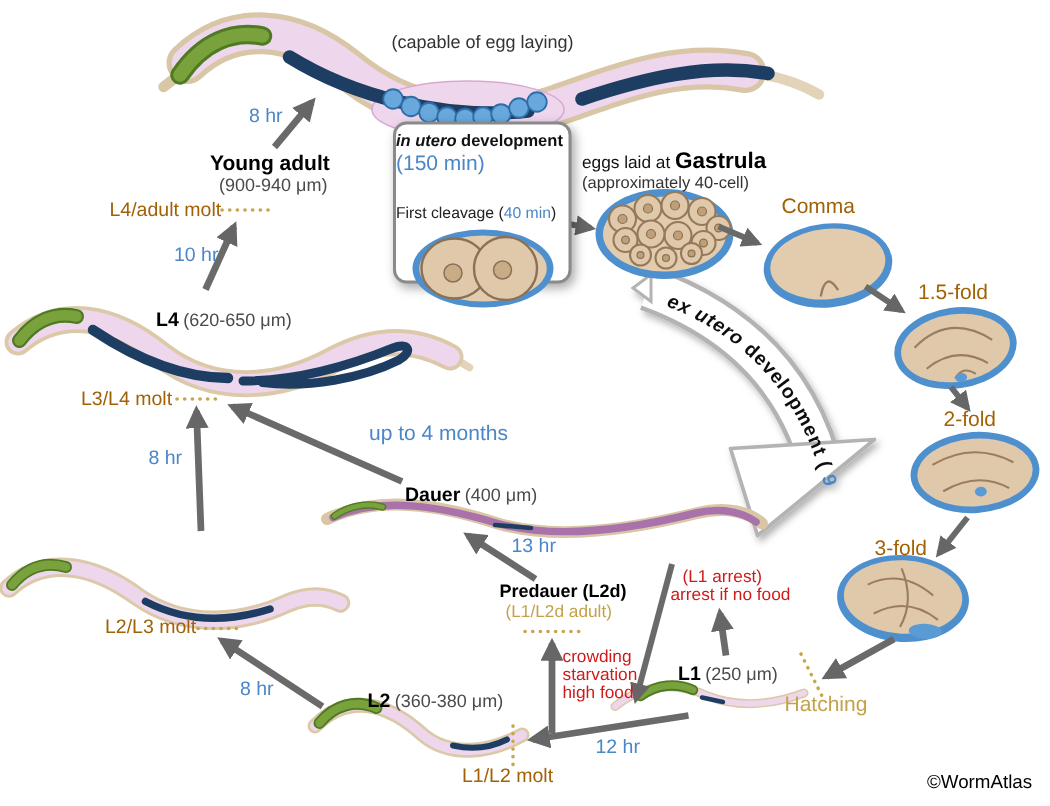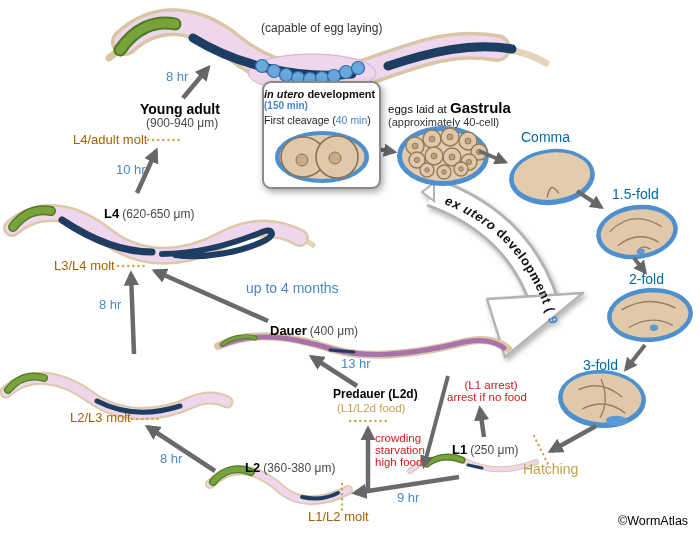--- a/index.html
+++ b/index.html
@@ -9,27 +9,27 @@
   .lbl{position:absolute;white-space:nowrap;color:#111;line-height:1.15}
   .nm{font-weight:bold;color:#000;font-size:13px}
   .nm.big{font-size:14px}
   .sz{font-size:12px;color:#4a4a4a;margin-left:3px}
   .note{font-size:12px;color:#333}
   .blue{color:#4a86c8;font-weight:normal}
   .time{font-size:13px;color:#4a86c8}
   .tan{color:#c2a24a}
   .red{color:#d01a1a;font-size:11.5px;line-height:1.05}
   .molt{font-size:13px;color:#a16207}
-  .fold{font-size:14px;color:#0369a1}
+  .fold{font-size:14px;color:#a16207}
   .utero{position:absolute;left:262px;top:81px;width:119px;height:108px;background:#fff;
          border:2px solid #8a8a8a;border-radius:9px;box-shadow:2px 3px 7px rgba(0,0,0,.35);
          text-align:left;box-sizing:border-box;padding-top:5px;z-index:5}
   .utero .t1{font-size:11px;font-weight:bold;color:#111}
-  .utero .t2{font-size:10px;font-weight:bold}
-  .utero .t3{font-size:10.5px;color:#222;margin-top:3px}
+  .utero .t2{font-size:14px;font-weight:normal}
+  .utero .t3{font-size:10.5px;color:#222;margin-top:20px}
   .credit{position:absolute;left:618px;top:514px;font-size:12.5px;font-weight:400;color:#000}
 </style>
 </head>
 <body>
 
 <div class="stage">
 
   <svg width="700" height="537" viewBox="0 0 700 537">
     <defs>
       <marker id="ah" viewBox="0 0 10 10" refX="7.5" refY="5" markerWidth="3.4" markerHeight="3.4" orient="auto-start-reverse">
@@ -237,45 +237,45 @@
 
 
   <div class="lbl" style="left:270px;top:321px">
     <span class="nm">Dauer</span><span class="sz">(400 μm)</span>
   </div>
   <div class="lbl time" style="left:341px;top:357px">13 hr</div>
 
   <div class="lbl" style="left:333px;top:388px;font-size:12px">
     <span class="nm" style="font-size:12px">Predauer (L2d)</span>
   </div>
-  <div class="lbl tan" style="left:337px;top:402px;font-size:11.5px">(L1/L2d food)</div>
+  <div class="lbl tan" style="left:337px;top:402px;font-size:11.5px">(L1/L2d adult)</div>
 
   <div class="lbl molt" style="left:70px;top:411px">L2/L3 molt</div>
   <div class="lbl time" style="left:160px;top:452px">8 hr</div>
 
-  <div class="lbl red" style="left:455px;top:379px;text-align:center">
+  <div class="lbl red" style="left:455px;top:379px;text-align:left">
     <div>(L1 arrest)</div>
     <div style="margin-left:-8px">arrest if no food</div>
   </div>
 
   <div class="lbl red" style="left:375px;top:432px">
     <div>crowding</div>
     <div>starvation</div>
     <div>high food</div>
   </div>
 
   <div class="lbl" style="left:452px;top:440px">
     <span class="nm">L1</span><span class="sz">(250 μm)</span>
   </div>
 
   <div class="lbl" style="left:245px;top:458px">
     <span class="nm">L2</span><span class="sz">(360-380 μm)</span>
   </div>
 
-  <div class="lbl time" style="left:397px;top:491px">9 hr</div>
+  <div class="lbl time" style="left:397px;top:491px">12 hr</div>
   <div class="lbl molt" style="left:308px;top:510px">L1/L2 molt</div>
 
   <div class="lbl tan" style="left:523px;top:461px;font-size:14px">Hatching</div>
 
   <div class="lbl" style="left:388px;top:99px">
     <span style="font-size:11.5px">eggs laid at </span><span class="nm" style="font-size:15px">Gastrula</span>
   </div>
   <div class="lbl" style="left:388px;top:116px;font-size:11px;color:#333">(approximately 40-cell)</div>
 
   <div class="lbl fold" style="left:521px;top:129px">Comma</div>

